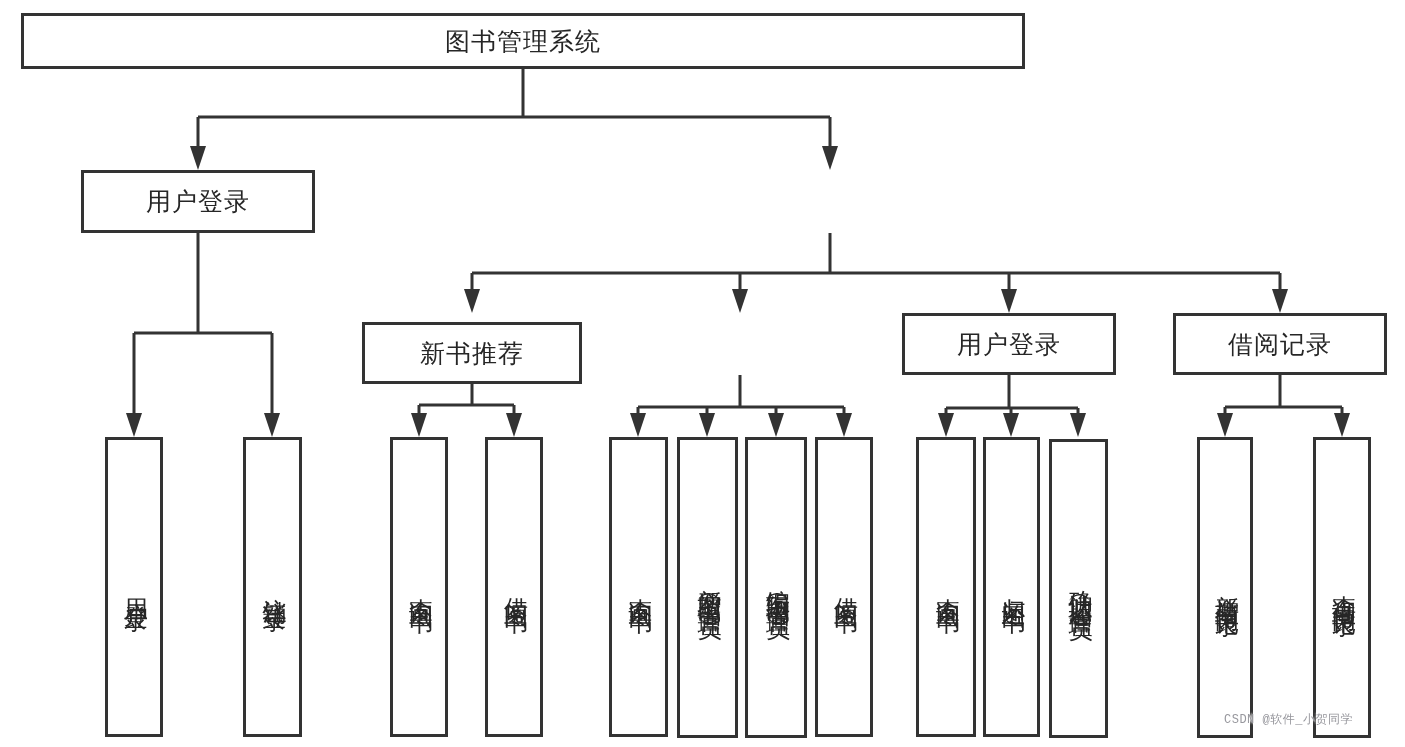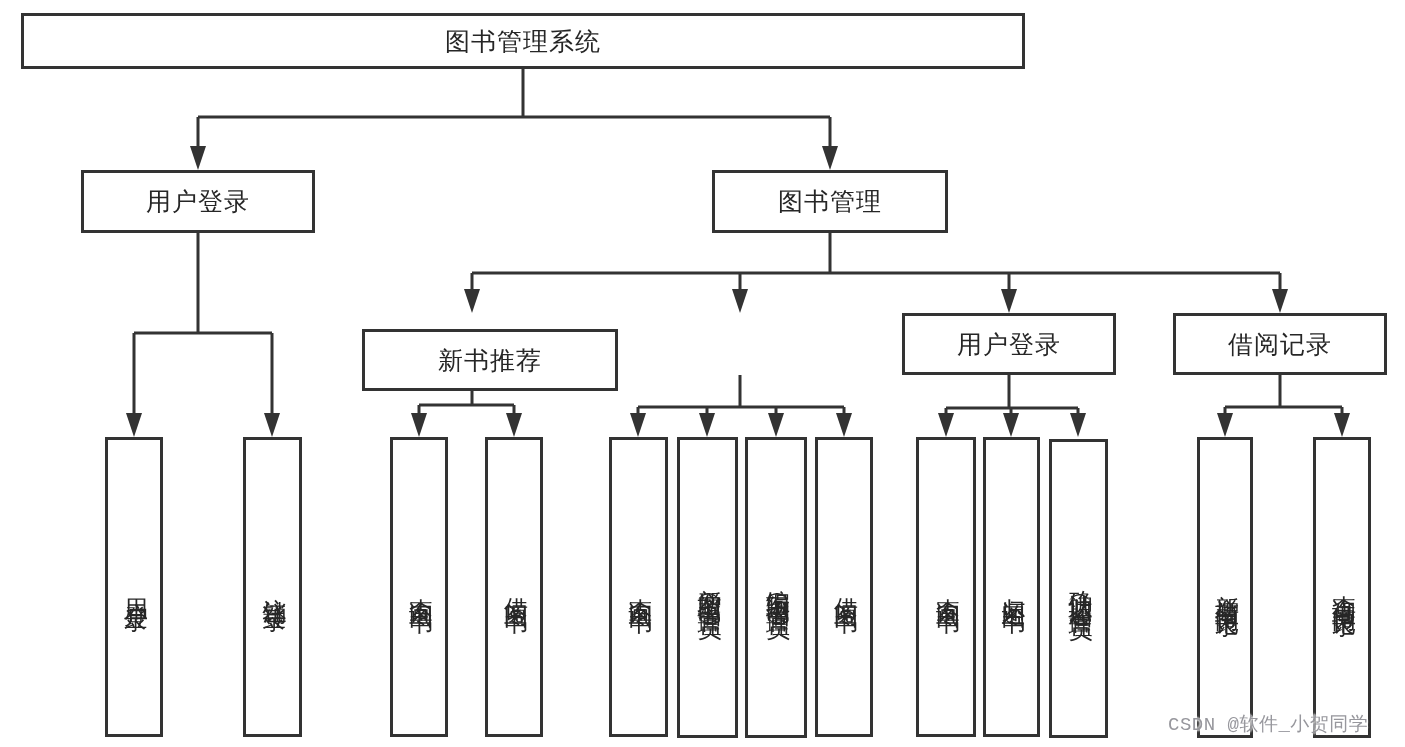--- a/index.html
+++ b/index.html
@@ -38,23 +38,23 @@
   }
   .leaf .vtext {
     writing-mode: vertical-rl;
     text-orientation: mixed;
     font-size: 24px;
     letter-spacing: 4px;
     line-height: 1;
   }
   .watermark {
     position: absolute;
-    left: 1168px;
+    left: 1224px;
     top: 711px;
-    font-size: 19px;
+    font-size: 12px;
     letter-spacing: 0.5px;
     color: var(--watermark, #97979d);
     text-shadow: 1px 1px 2px rgba(255,255,255,0.95), -1px -1px 2px rgba(255,255,255,0.95);
     z-index: 5;
     white-space: nowrap;
   }
 </style>
 </head>
 <body>
 
@@ -91,25 +91,22 @@
       </g>
   </svg>
 
   <div class="box" style="left:21px; top:13px; width:1004px; height:56px;">
     <span>图书管理系统</span>
   </div>
 
   <div class="box" style="left:81px; top:170px; width:234px; height:63px;">
     <span>用户登录</span>
   </div>
-  <div class="box" style="left:712px; top:170px; width:236px; height:63px;">
-    <span>图书管理</span>
-  </div>
 
-  <div class="box" style="left:362px; top:329px; width:256px; height:62px;">
+  <div class="box" style="left:362px; top:322px; width:220px; height:62px;">
     <span>新书推荐</span>
   </div>
   <div class="box" style="left:902px; top:313px; width:214px; height:62px;">
     <span>用户登录</span>
   </div>
   <div class="box" style="left:1173px; top:313px; width:214px; height:62px;justify-content:center;">
     <span>借阅记录</span>
   </div>
 
   <div class="box leaf" style="left:105px; top:437px; width:58px; height:300px;">

